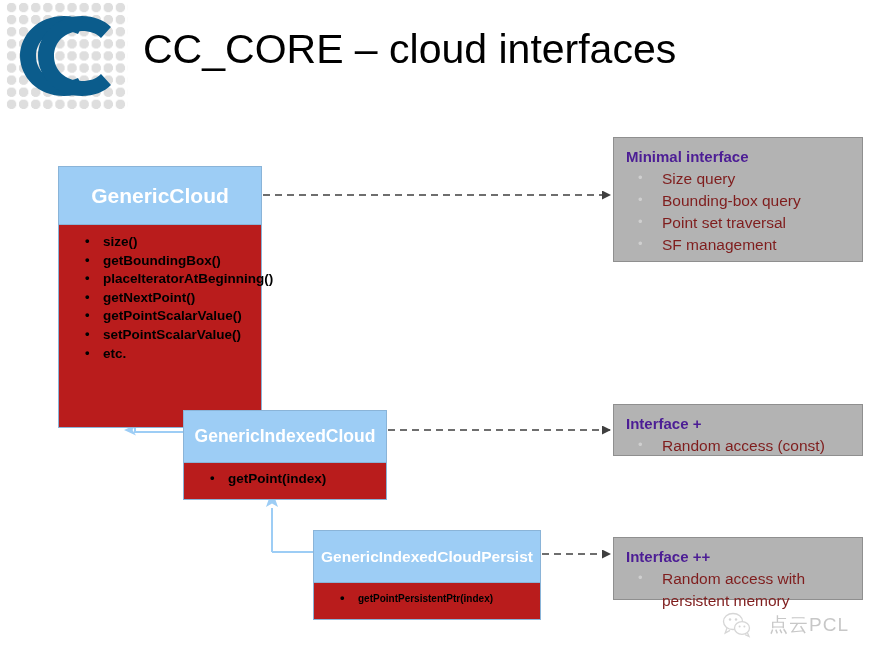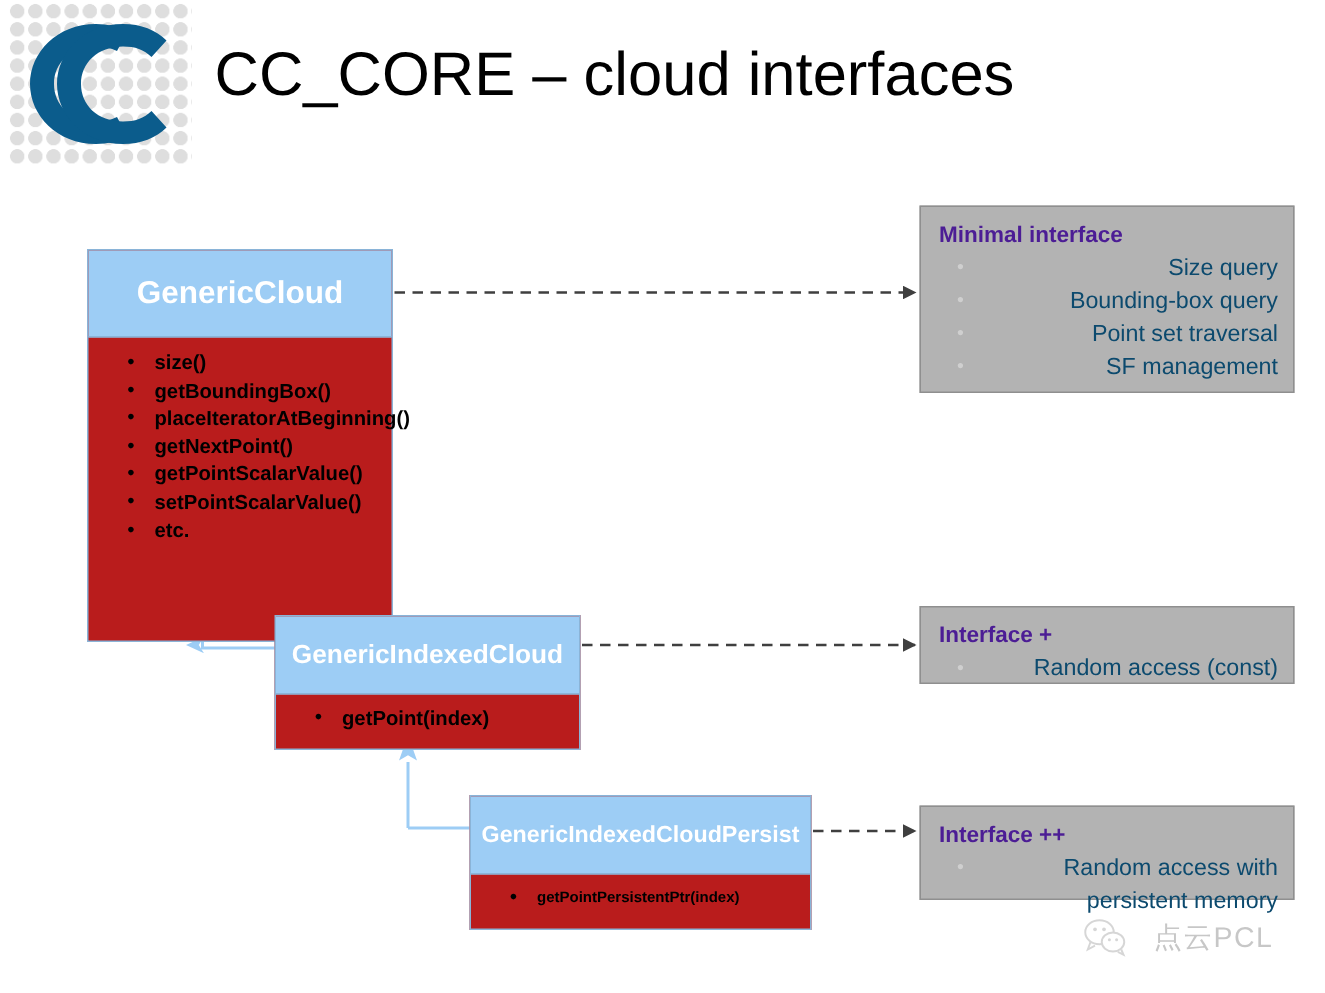--- a/index.html
+++ b/index.html
@@ -136,25 +136,24 @@
     line-height: 20px;
     margin-bottom: 1px;
   }
   .note ul {
     margin: 0;
     padding: 0;
     list-style: none;
   }
   .note li {
     position: relative;
-    color: #0c4a6e;
+    color: #7f1d1d;
     font-size: 15.5px;
     line-height: 22px;
     padding-left: 36px;
-    text-align: right;
   }
   .note li::before {
     content: "\2022";
     position: absolute;
     left: 12px;
     top: -1px;
     font-size: 13px;
     color: #cfcfcf;
   }
   .note li .wrap2 { display: block; }

